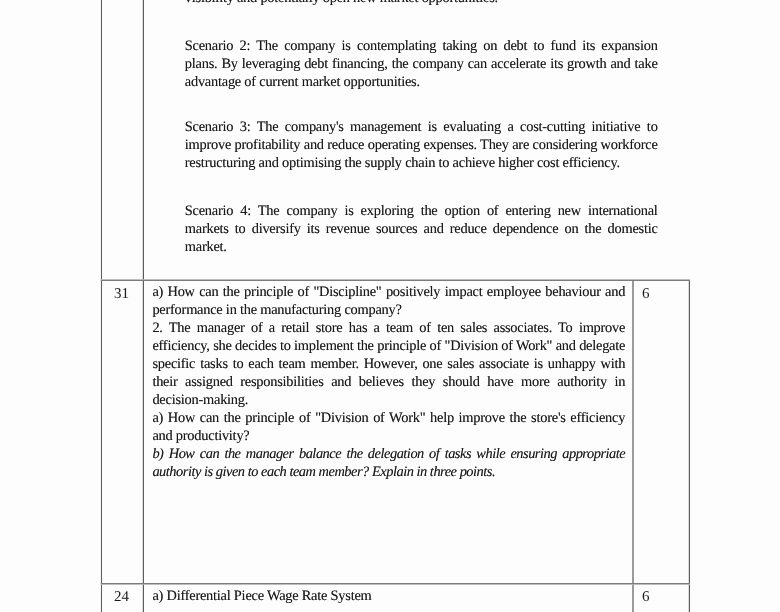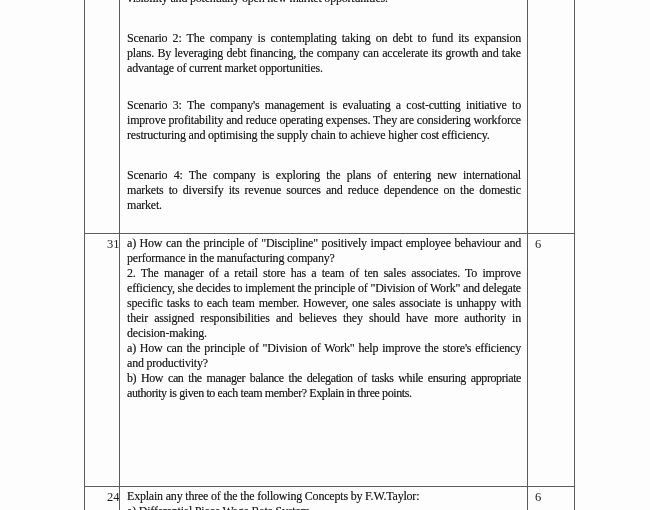--- a/index.html
+++ b/index.html
@@ -28,33 +28,33 @@
     width: 491px;
     display: flex;
     flex-direction: column;
   }
   .row {
     display: flex;
     flex-direction: row;
     box-sizing: border-box;
     overflow: hidden;
   }
-  .row-1 { height: 233px; }
+  .row-1 { height: 233px; gap: 27px; }
   .row-2 { height: 253px; border-top: 1.5px solid #5c5c5c; }
   .row-3 { height: 80px;  border-top: 1.5px solid #5c5c5c; }
   .cell {
     box-sizing: border-box;
     overflow: hidden;
   }
   .numcell {
     width: 36px;
     flex: 0 0 36px;
     border-left: 1.5px solid #5c5c5c;
     border-right: 1.5px solid #5c5c5c;
-    padding: 3px 2px 0 22px;
+    padding: 3px 2px 0 10px;
     font-size: 12.5px;
   }
   .textcell {
     width: 407px;
     flex: 0 0 407px;
     padding: 2px 6px 0 7px;
     font-size: 12px;
     line-height: 15px;
   }
   .markscell {
@@ -78,35 +78,35 @@
   }
   .gap-a { margin-top: 25px; }
   .gap-b { margin-top: 22px; }
   .gap-c { margin-top: 25px; }
   .or-sep {
     margin: 10px 0 13px 0;
     text-align: center;
     letter-spacing: 0.2px;
     text-shadow: 0 0 0.3px rgba(30,30,30,0.55);
   }
-  .tight { letter-spacing: -0.4px; }
+  .tight { letter-spacing: -0.4px; font-style: italic; }
 </style>
 </head>
 <body>
 
 <div class="sheet">
   <div class="qtable">
 
     <div class="row row-1">
       <div class="cell numcell"></div>
       <div class="cell textcell">
         <p class="para clipped">visibility and potentially open new market opportunities.</p>
         <p class="para gap-a">Scenario 2: The company is contemplating taking on debt to fund its expansion plans. By leveraging debt financing, the company can accelerate its growth and take advantage of current market opportunities.</p>
         <p class="para gap-b">Scenario 3: The company's management is evaluating a cost-cutting initiative to improve profitability and reduce operating expenses. They are considering workforce restructuring and optimising the supply chain to achieve higher cost efficiency.</p>
-        <p class="para gap-c">Scenario 4: The company is exploring the plans of entering new international markets to diversify its revenue sources and reduce dependence on the domestic market.</p>
+        <p class="para gap-c">Scenario 4: The company is exploring the option of entering new international markets to diversify its revenue sources and reduce dependence on the domestic market.</p>
       </div>
       <div class="cell markscell"></div>
     </div>
 
     <div class="row row-2">
       <div class="cell numcell">
         <span>31</span>
       </div>
       <div class="cell textcell">
         <p class="para">a) How can the principle of "Discipline" positively impact employee behaviour and performance in the manufacturing company?</p>
@@ -117,21 +117,20 @@
       <div class="cell markscell">
         <span>6</span>
       </div>
     </div>
 
     <div class="row row-3">
       <div class="cell numcell">
         <span>24</span>
       </div>
       <div class="cell textcell">
-        <p class="para">Explain any three of the the following Concepts by F.W.Taylor:</p>
         <p class="para">a) Differential Piece Wage Rate System</p>
       </div>
       <div class="cell markscell">
         <span>6</span>
       </div>
     </div>
 
   </div>
 </div>
 

